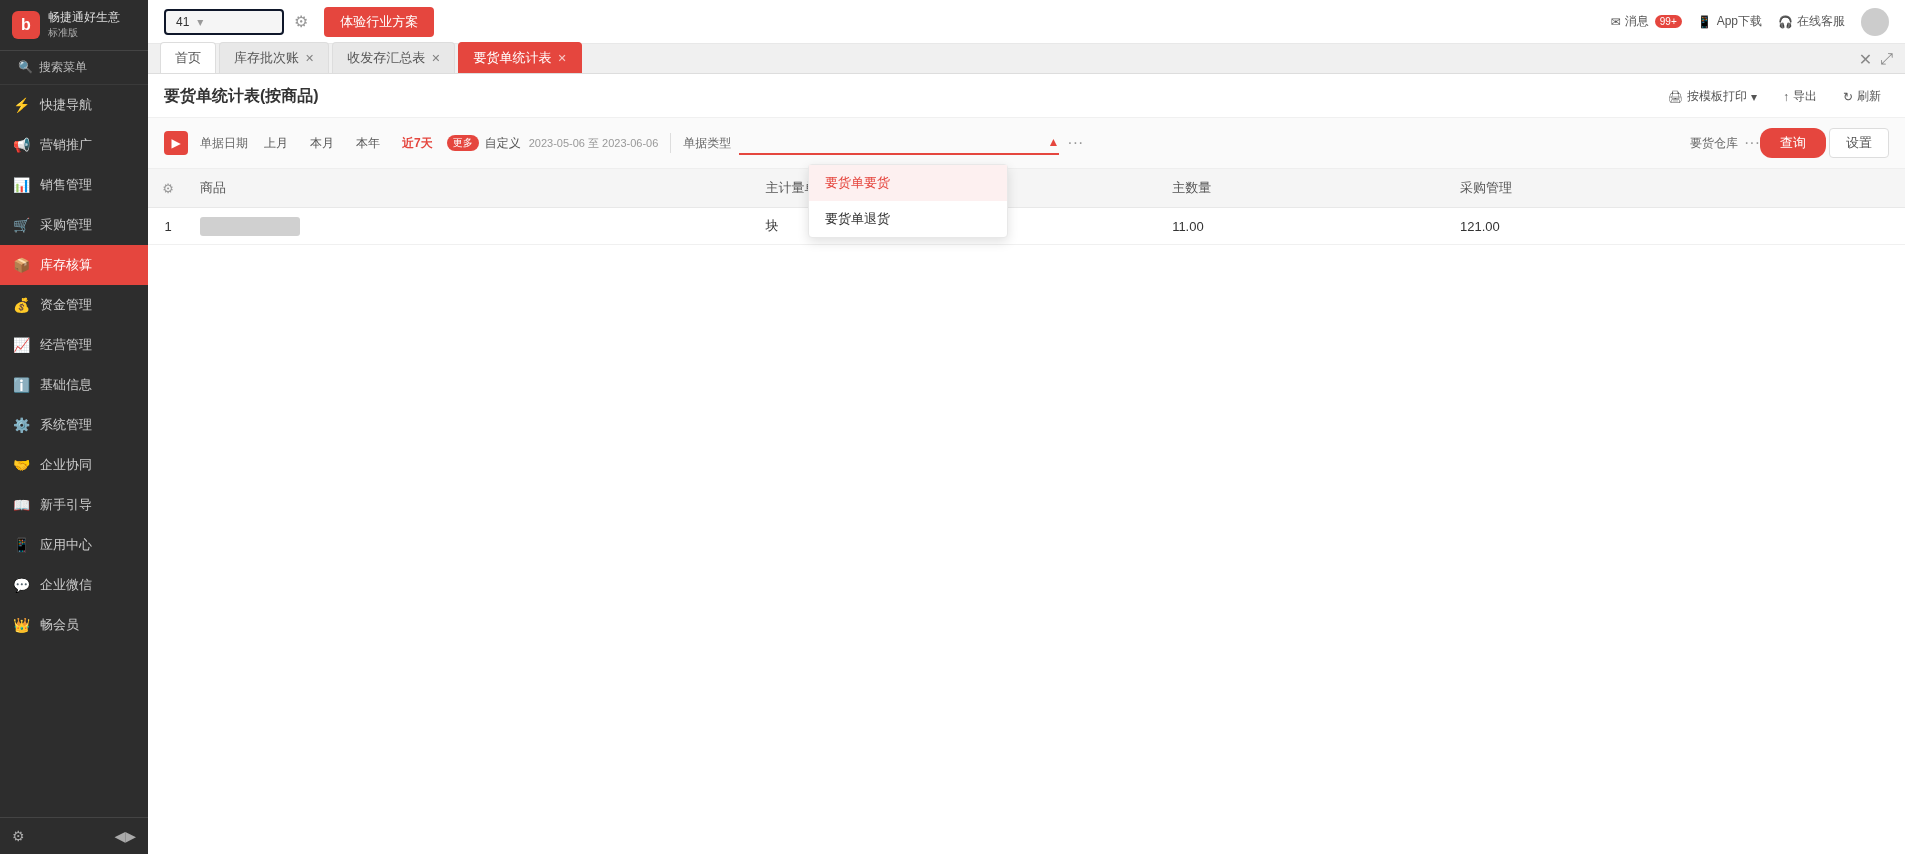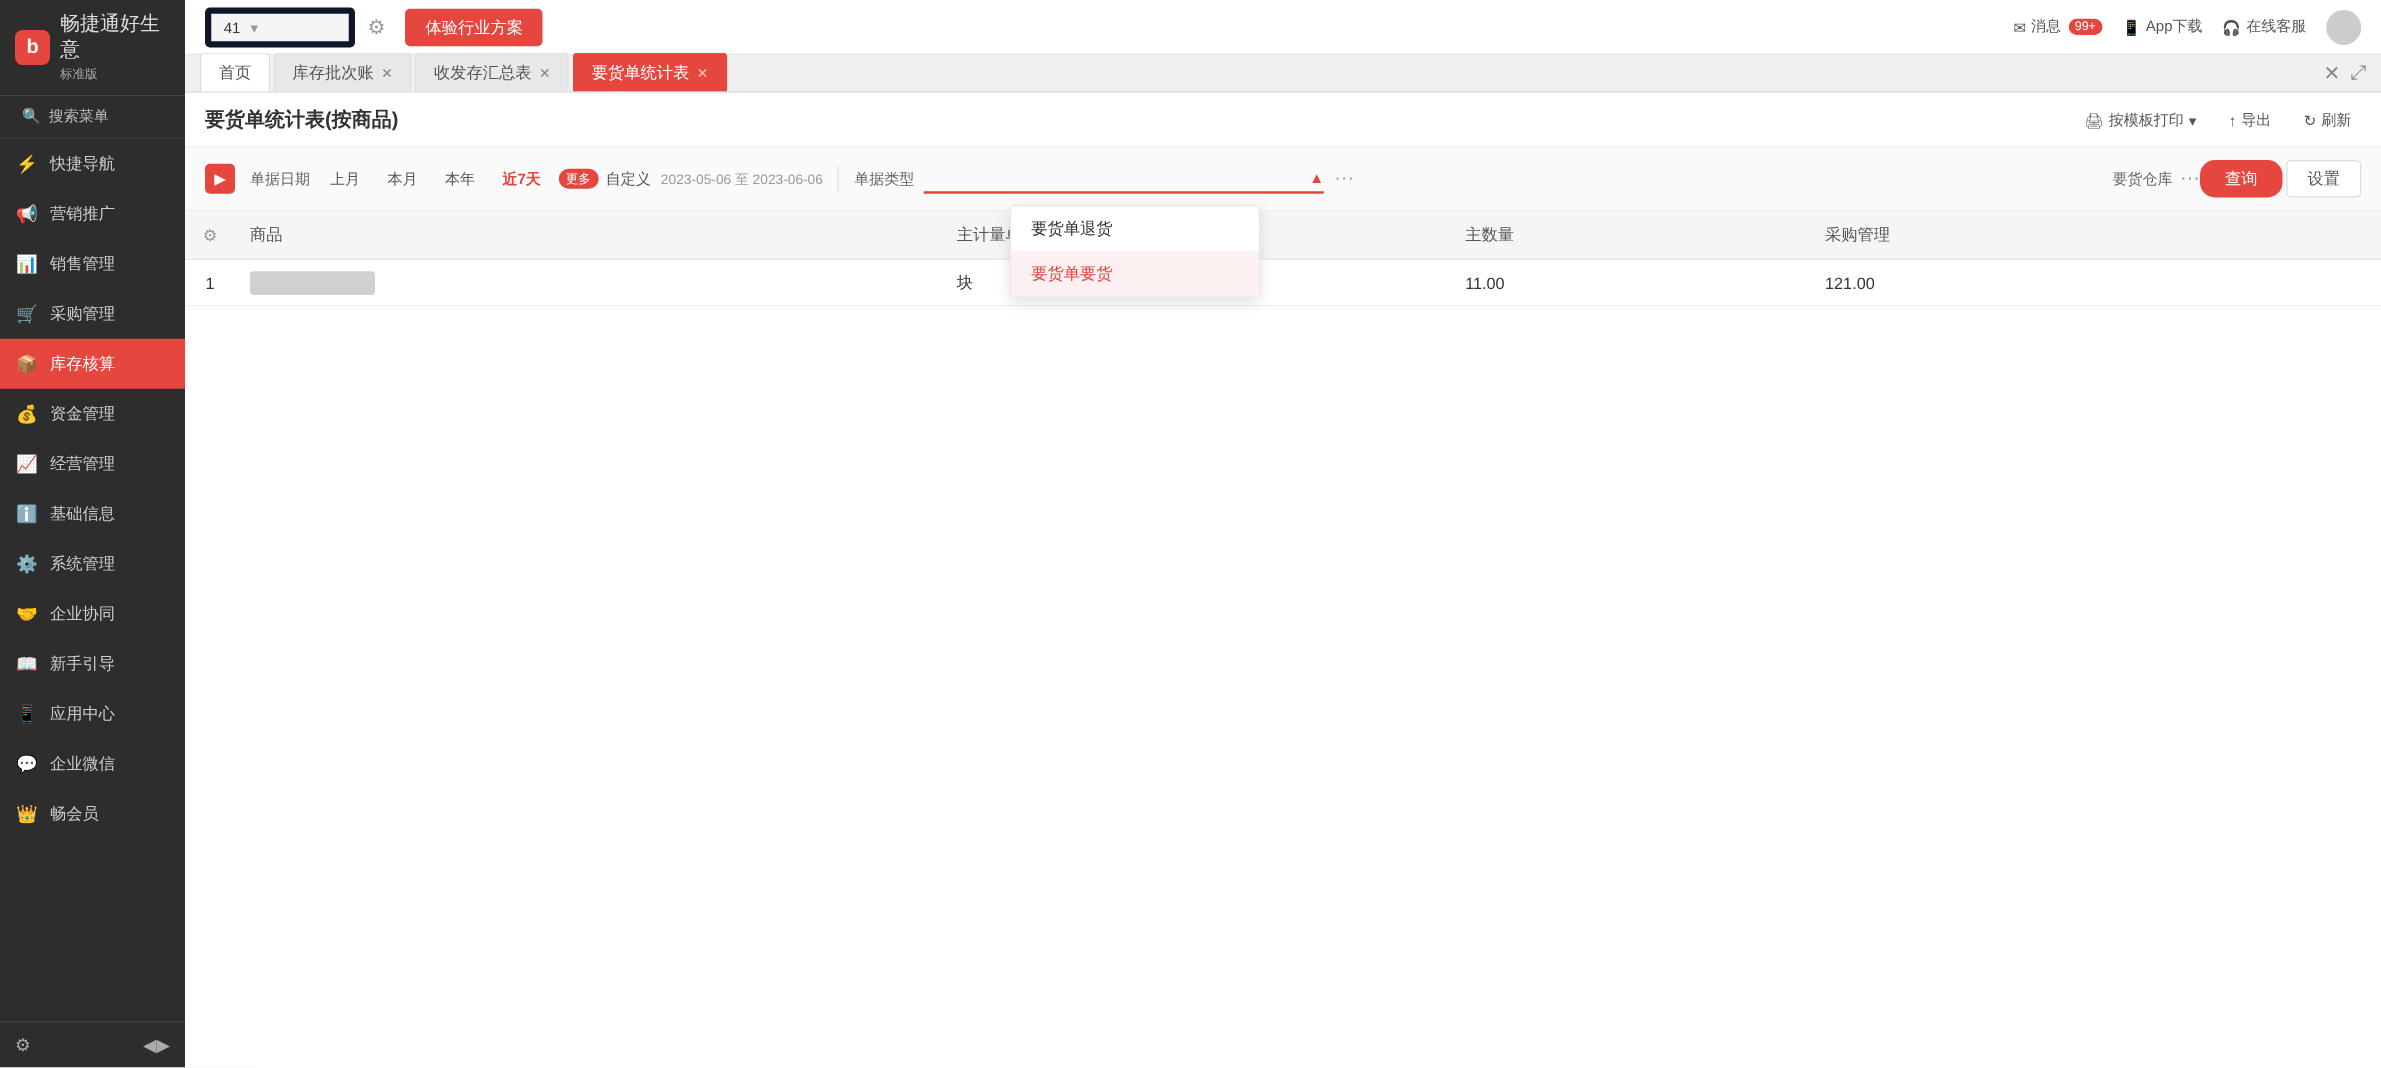--- a/index.html
+++ b/index.html
@@ -29,21 +29,21 @@
       border-radius: 6px;
       display: flex;
       align-items: center;
       justify-content: center;
       color: #fff;
       font-size: 16px;
       font-weight: bold;
       margin-right: 8px;
       flex-shrink: 0;
     }
-    .sidebar-logo-text { font-size: 16px; color: #ddd; line-height: 1.3; }
+    .sidebar-logo-text { font-size: 12px; color: #ddd; line-height: 1.3; }
     .sidebar-logo-sub { font-size: 10px; color: #aaa; }
 
     .sidebar-search {
       display: flex;
       align-items: center;
       padding: 8px 12px;
       color: #bbb;
       cursor: pointer;
       font-size: 12px;
       border-bottom: 1px solid #3a3a3a;
@@ -93,21 +93,21 @@
       align-items: center;
       padding: 0 16px;
       border-bottom: 1px solid #e8e8e8;
       flex-shrink: 0;
     }
     .header-left { display: flex; align-items: center; flex: 1; }
     .header-selector {
       display: flex;
       align-items: center;
       background: #f5f5f5;
-      border: 5px solid #0f172a;
+      border: 2px solid #0f172a;
       border-radius: 4px;
       padding: 4px 10px;
       font-size: 12px;
       color: #333;
       cursor: pointer;
       min-width: 120px;
     }
     .header-selector .chevron { margin-left: 8px; color: #999; }
     .header-gear { margin-left: 10px; color: #999; cursor: pointer; font-size: 16px; }
     .header-trial-btn {
@@ -568,25 +568,25 @@
 
       <div class="filter-warehouse-section">
         <span class="filter-warehouse-label">要货仓库</span>
         <span class="filter-warehouse-ellipsis">···</span>
       </div>
 
       <button class="query-btn">查询</button>
       <button class="set-btn">设置</button>
 
       <div class="dropdown-overlay" style="left: 680px; top: 44px;">
+        <div class="dropdown-item selected">
+          <span>要货单要货</span>
+        </div>
         <div class="dropdown-item">
           <span>要货单退货</span>
-        </div>
-        <div class="dropdown-item selected">
-          <span>要货单要货</span>
         </div>
       </div>
     </div>
 
     <div class="table-wrapper">
       <table>
         <thead>
           <tr>
             <th class="settings-col" style="width:40px;">⚙</th>
             <th>商品</th>

